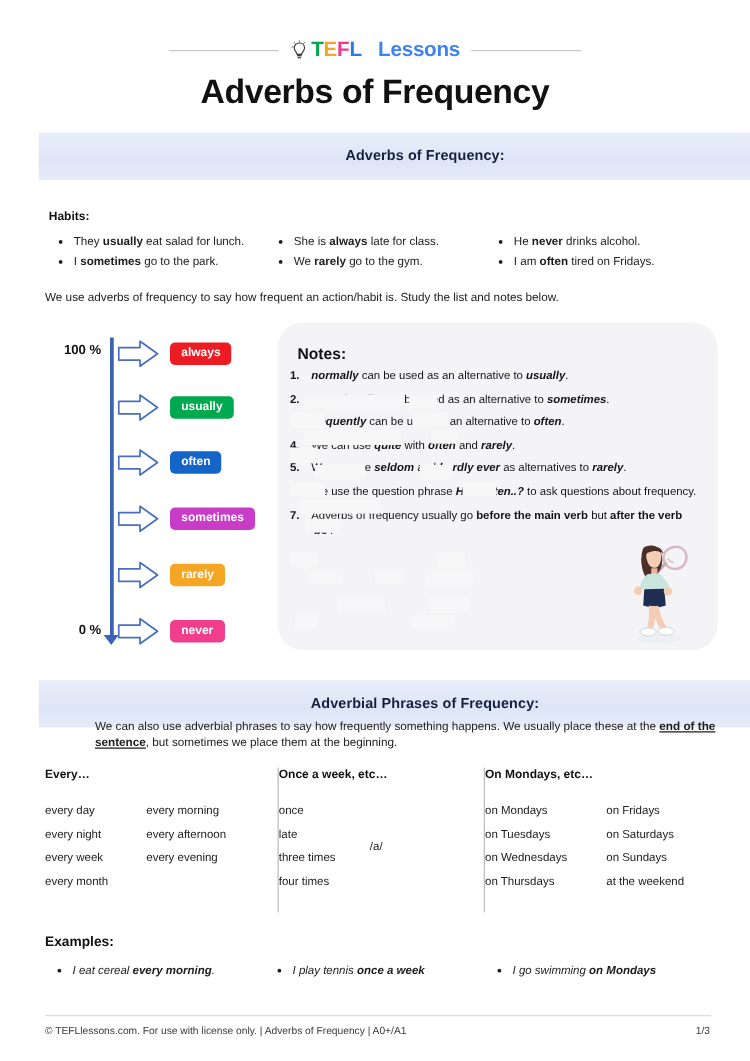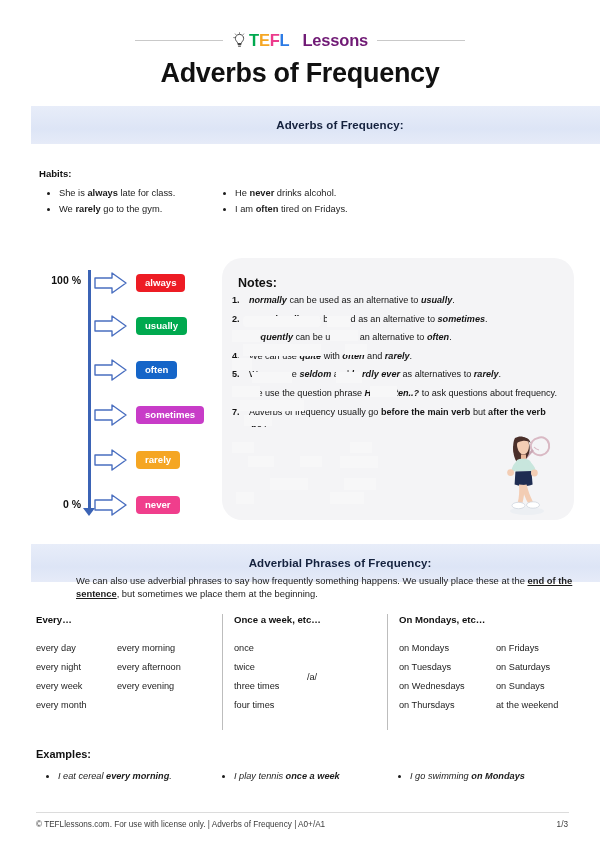--- a/index.html
+++ b/index.html
@@ -47,21 +47,21 @@
   .bulb {
     width: 15px;
     height: 17px;
     margin-right: 2px;
     flex: none;
   }
   .brand-logo .l1 { color: #00A94F; }
   .brand-logo .l2 { color: #F5A623; }
   .brand-logo .l3 { color: #EC3B8C; }
   .brand-logo .l4 { color: #2C7BE5; }
-  .brand-logo .lw { color: #701a75; margin-left: 13px; }
+  .brand-logo .lw { color: #3b82f6; margin-left: 13px; }
 
   .page-title {
     position: absolute;
     top: 58px;
     left: 0;
     width: 600px;
     text-align: center;
     font-size: 27px;
     font-weight: bold;
     color: #111111;
@@ -279,21 +279,21 @@
     top: 614px;
     width: 533px;
     height: 116px;
     display: flex;
     justify-content: flex-end;
   }
   .pcol {
     position: relative;
     box-sizing: border-box;
   }
-  .pcol + .pcol { border-left: 1px solid #bdbdbd; padding-left: 11px; }
+  .pcol + .pcol { border-left: 1px solid #bdbdbd; }
   #pcol1 { width: 186px; }
   #pcol2 { width: 165px; }
   #pcol3 { width: 182px; }
   .pcol-head {
     font-size: 9.6px;
     font-weight: bold;
     color: #111;
     margin-bottom: 14px;
   }
   .pcol-body { display: flex; position: relative; }
@@ -395,32 +395,39 @@
   <div class="page-title">Adverbs of Frequency</div>
 
   <div class="banner" id="banner1">Adverbs of Frequency:</div>
 
 
   <div class="sub-head" id="habits-head">Habits:</div>
 
   <div class="habit-cols">
     <div class="habit-col">
       <ul>
+        <li><span>They </span><b>usually</b><span> eat salad for lunch.</span></li>
+        <li><span>I </span><b>sometimes</b><span> go to the park.</span></li>
+      </ul>
+    </div>
+    <div class="habit-col">
+      <ul>
         <li><span>She is </span><b>always</b><span> late for class.</span></li>
         <li><span>We </span><b>rarely</b><span> go to the gym.</span></li>
       </ul>
     </div>
     <div class="habit-col">
       <ul>
         <li><span>He </span><b>never</b><span> drinks alcohol.</span></li>
         <li><span>I am </span><b>often</b><span> tired on Fridays.</span></li>
       </ul>
     </div>
   </div>
 
+  <div class="para" id="list-note">We use adverbs of frequency to say how frequent an action/habit is. Study the list and notes below.</div>
 
   <div class="scale">
     <div class="scale-axis"></div>
     <div class="scale-axis-head"></div>
     <div class="pct" id="pct-top">100 %</div>
     <div class="pct" id="pct-bottom">0 %</div>
 
     <div class="scale-row" style="top:8px">
       <svg class="arrow-ico" viewBox="0 0 34 24">
           <path d="M1 7h17V2l14 10-14 10v-5H1z" fill="#fff" stroke="#4a6fc0" stroke-width="1.4" stroke-linejoin="round"></path>
@@ -553,21 +560,21 @@
           <span>every evening</span>
         </div>
       </div>
     </div>
 
     <div class="pcol" id="pcol2">
       <div class="pcol-head">Once a week, etc…</div>
       <div class="pcol-body">
         <div class="sub">
           <span>once</span>
-          <span>twice</span>
+          <span>late</span>
           <span>three times</span>
           <span>four times</span>
         </div>
         <div class="a-slash">/a/</div>
       </div>
     </div>
 
     <div class="pcol" id="pcol3">
       <div class="pcol-head">On Mondays, etc…</div>
       <div class="pcol-body">

